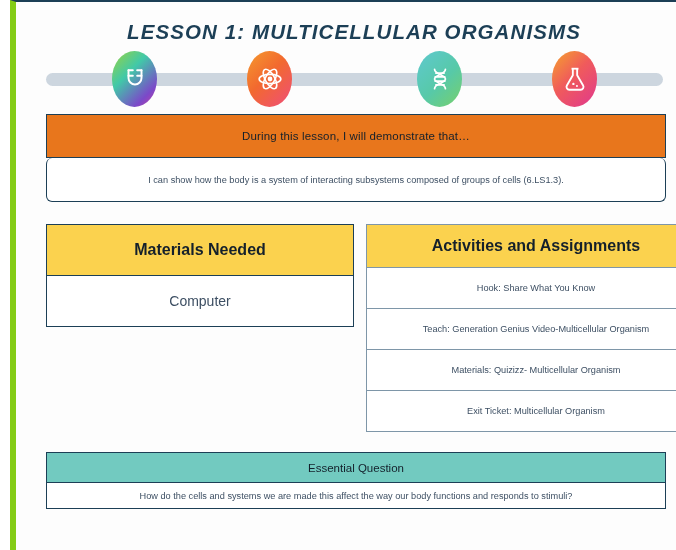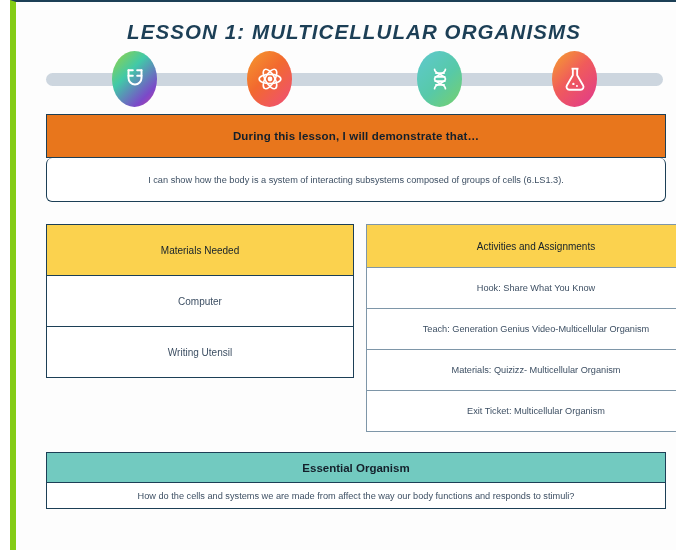--- a/index.html
+++ b/index.html
@@ -74,21 +74,21 @@
   .node-3 { left: 506px; background: linear-gradient(135deg,#f5a32c 0%,#f05b5b 45%,#e0388f 100%); }
 
   
   .band {
     position: absolute;
     box-sizing: border-box;
   }
   .band-head {
     border: 1px solid #1c3f56;
     text-align: center;
-    font-weight: bold;
+    font-weight: normal;
     color: #14202b;
     display: flex;
     align-items: center;
     justify-content: center;
     box-sizing: border-box;
   }
   .band-body {
     border: 1px solid #1c3f56;
     border-top: none;
     background: #ffffff;
@@ -118,43 +118,43 @@
     position: absolute;
     box-sizing: border-box;
   }
   #materials-col { left: 30px; top: 222px; width: 308px; }
   #activities-col { left: 350px; top: 222px; width: 340px; }
 
   .col-head {
     box-sizing: border-box;
     background: #fbd24e;
     text-align: center;
-    font-weight: normal;
-    font-size: 10px;
+    font-weight: bold;
+    font-size: 16px;
     color: #14202b;
     display: flex;
     align-items: center;
     justify-content: center;
   }
   #materials-col .col-head { height: 52px; border: 1px solid #1c3f56; }
   #activities-col .col-head { height: 44px; border: 1px solid #7e96a8; }
 
   .col-row {
     box-sizing: border-box;
     background: #ffffff;
     text-align: center;
     color: #3d4f63;
     display: flex;
     align-items: center;
     justify-content: center;
     padding: 0 12px;
   }
   #materials-col .col-row {
     height: 51px;
-    font-size: 10px;
+    font-size: 14px;
     border: 1px solid #1c3f56;
     border-top: none;
   }
   #activities-col .col-row {
     height: 41px;
     font-size: 9.2px;
     border: 1px solid #7e96a8;
     border-top: none;
   }
 
@@ -226,27 +226,26 @@
       </span>
     </div>
   </div>
 
   <div class="band band-head" id="objective-head">During this lesson, I will demonstrate that…</div>
   <div class="band band-body" id="objective-body">I can show how the body is a system of interacting subsystems composed of groups of cells (6.LS1.3).</div>
 
   <div class="col" id="materials-col">
     <div class="col-head">Materials Needed</div>
     <div class="col-row">Computer</div>
-    <div class="col-row">Writing Utensil</div>
   </div>
 
   <div class="col" id="activities-col">
     <div class="col-head">Activities and Assignments</div>
     <div class="col-row">Hook: Share What You Know</div>
     <div class="col-row">Teach: Generation Genius Video-Multicellular Organism</div>
     <div class="col-row">Materials: Quizizz- Multicellular Organism</div>
     <div class="col-row">Exit Ticket: Multicellular Organism</div>
   </div>
 
-  <div class="band band-head" id="eq-head">Essential Organism</div>
-  <div class="band band-body" id="eq-body">How do the cells and systems we are made from affect the way our body functions and responds to stimuli?</div>
+  <div class="band band-head" id="eq-head">Essential Question</div>
+  <div class="band band-body" id="eq-body">How do the cells and systems we are made this affect the way our body functions and responds to stimuli?</div>
 
 </div>
 
 </body></html>

